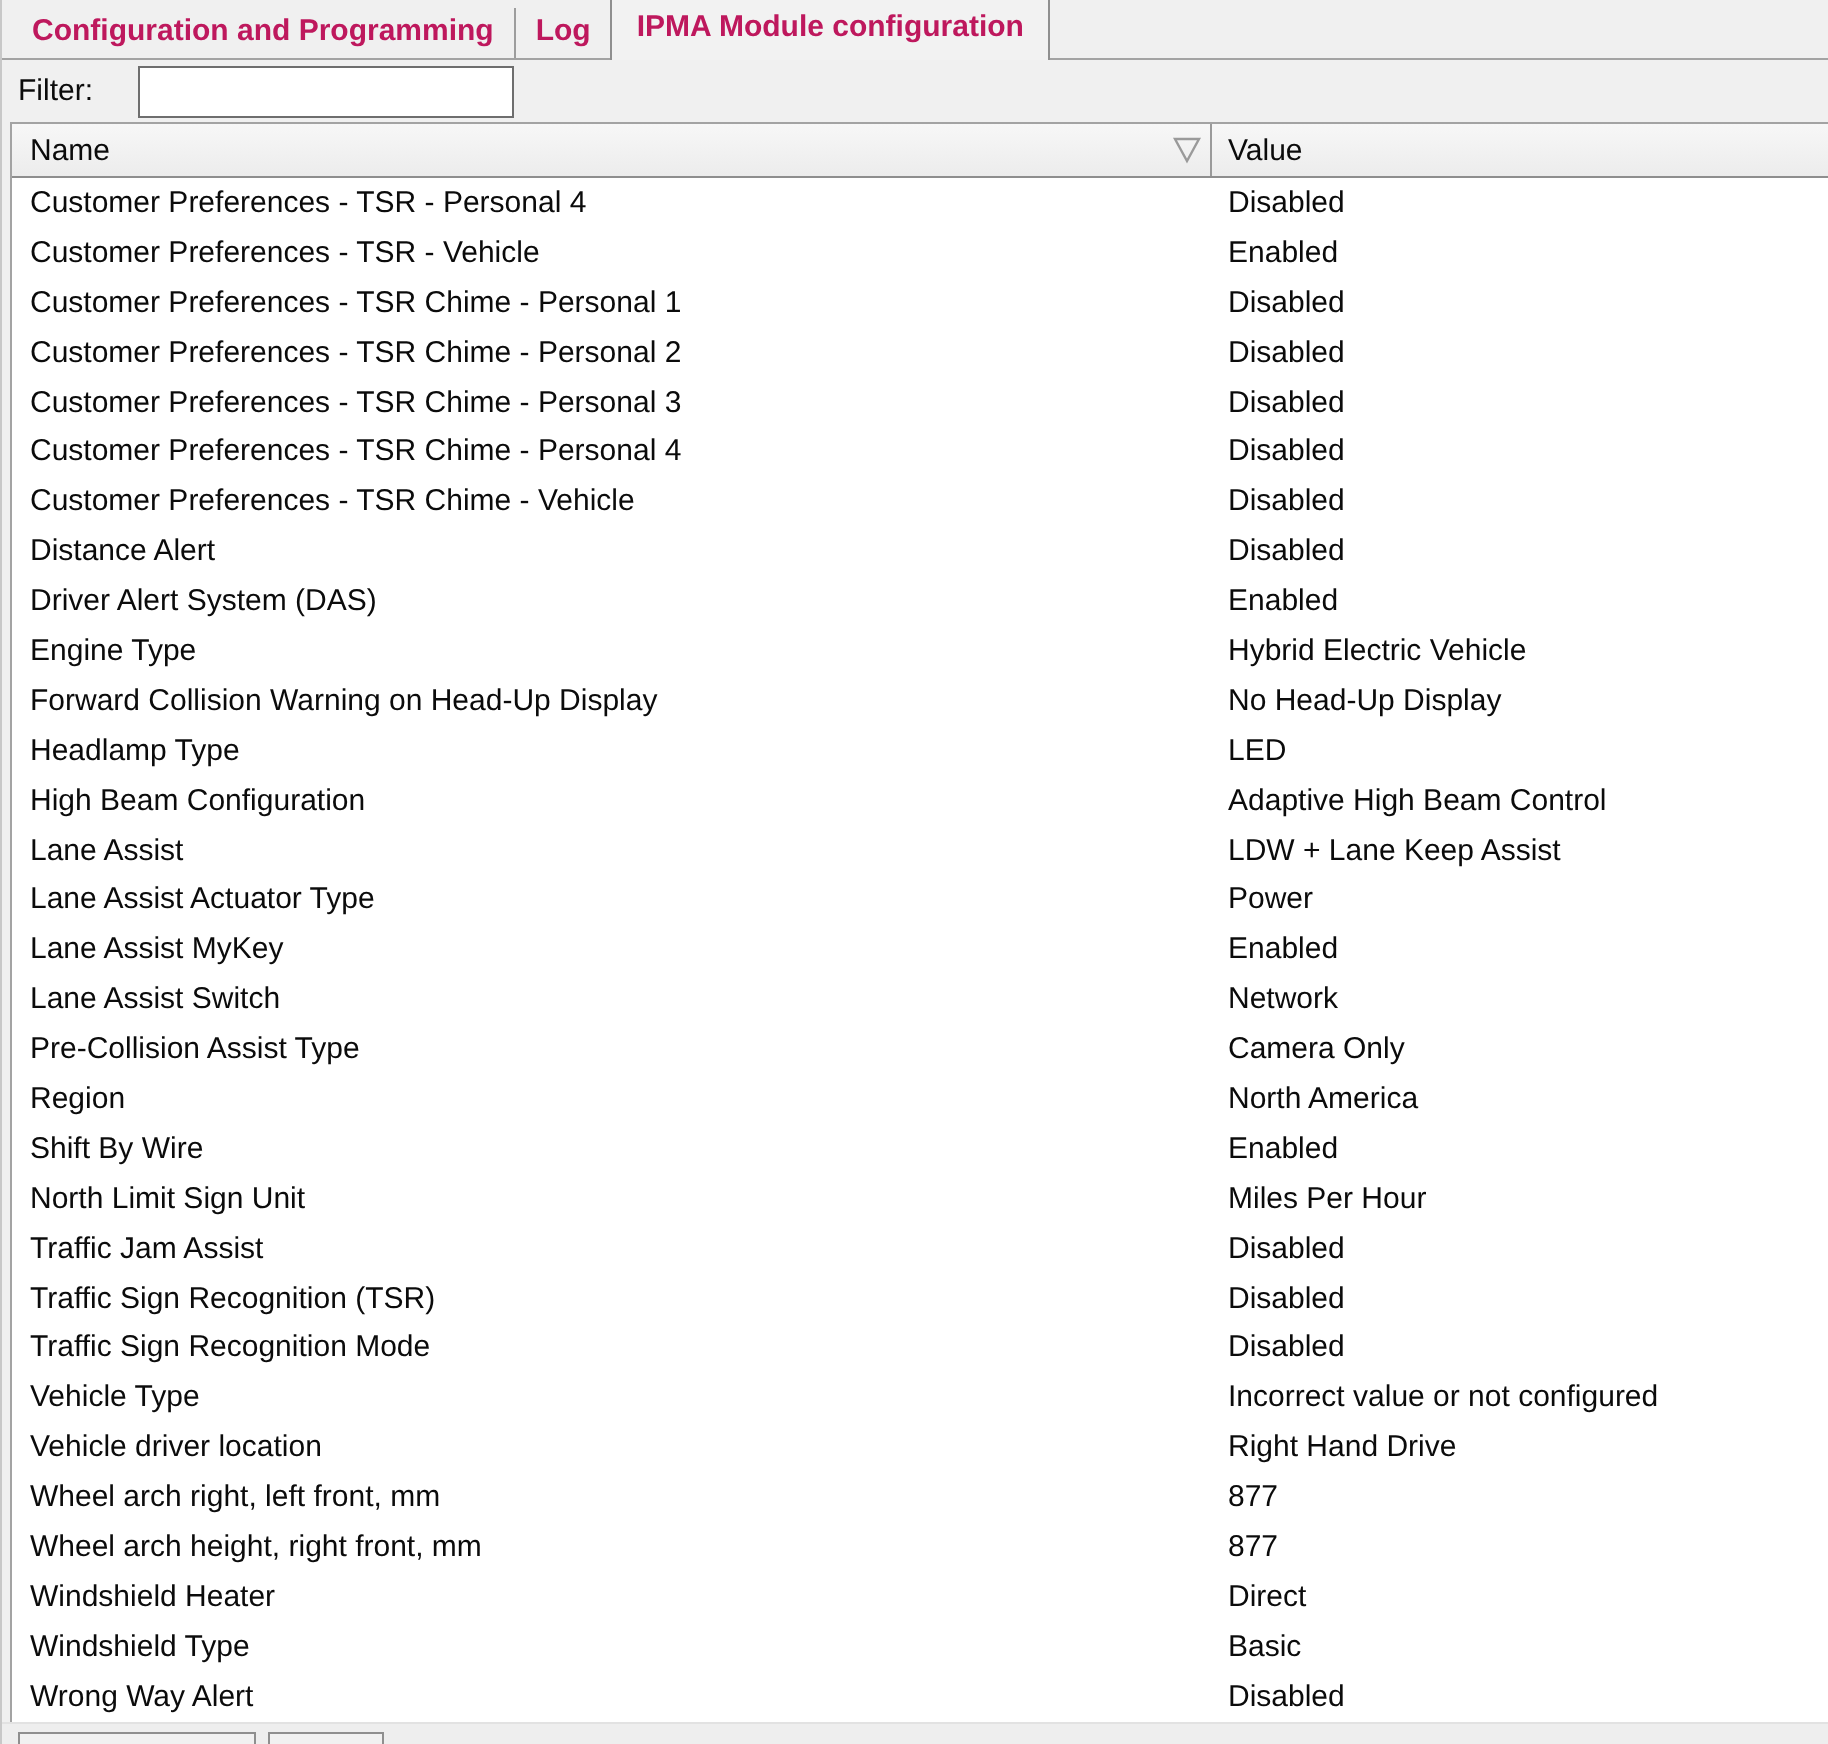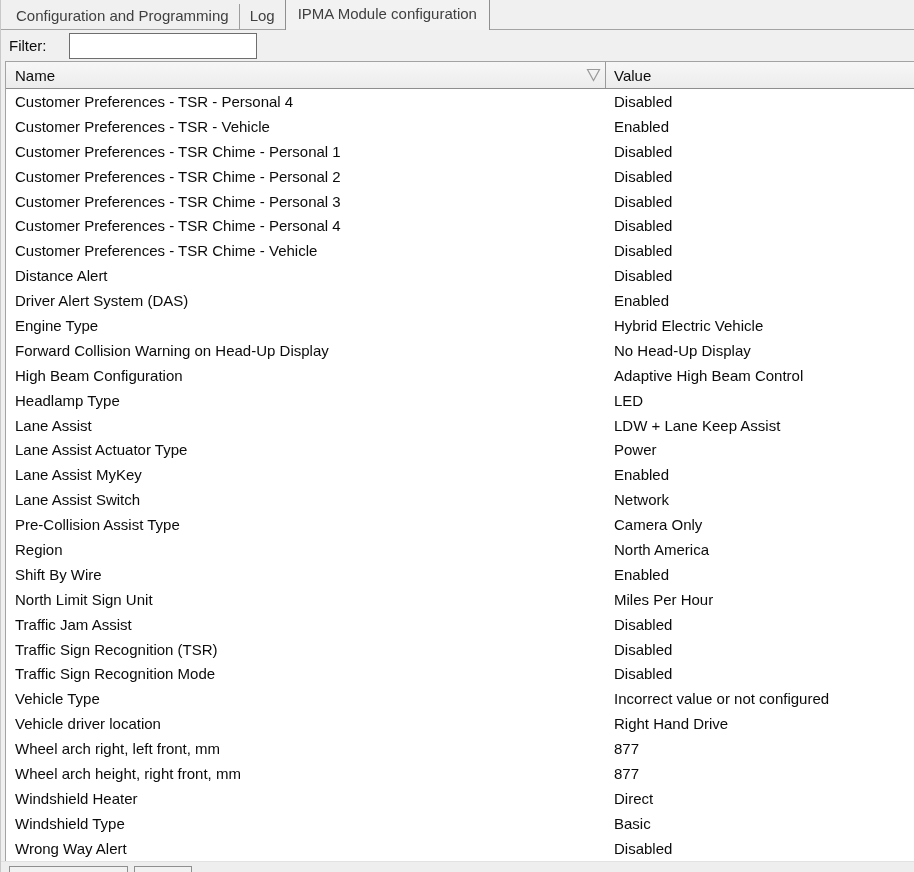--- a/index.html
+++ b/index.html
@@ -10,21 +10,21 @@
     font-family:"Liberation Sans","DejaVu Sans",sans-serif; font-size:15px;
     border-left:1px solid #c8c8c8;
   }
   
   .tabbar {
     height:30px; display:flex; align-items:flex-end;
     border-bottom:1px solid #a3a3a3; padding-left:5px; position:relative;
   }
   .tab {
     padding:3px 10px 5px 10px; white-space:nowrap; position:relative;
-    color:#404040; background:transparent;
+    color:#be185d; background:transparent;font-weight:bold;
   }
   .tab.sep { border-right:1px solid #9d9d9d; }
   .tab.active {
     background:#f2f2f2; border:1px solid #8f8f8f; border-bottom:none;
     margin-bottom:-1px; padding:6px 12px 8px 12px; z-index:2;
   }
   
   .filter-row { height:31px; display:flex; align-items:center; padding-left:8px; }
   .filter-label { margin-right:22px; }
   .filter-input {
@@ -140,27 +140,27 @@
     <div class="cell-name">Engine Type</div>
     <div class="cell-value">Hybrid Electric Vehicle</div>
   </div>
 
   <div class="grid-row">
     <div class="cell-name">Forward Collision Warning on Head-Up Display</div>
     <div class="cell-value">No Head-Up Display</div>
   </div>
 
   <div class="grid-row">
+    <div class="cell-name">Headlamp Type</div>
+    <div class="cell-value">LED</div>
+  </div>
+
+  <div class="grid-row">
     <div class="cell-name">High Beam Configuration</div>
     <div class="cell-value">Adaptive High Beam Control</div>
-  </div>
-
-  <div class="grid-row">
-    <div class="cell-name">Headlamp Type</div>
-    <div class="cell-value">LED</div>
   </div>
 
   <div class="grid-row">
     <div class="cell-name">Lane Assist</div>
     <div class="cell-value">LDW + Lane Keep Assist</div>
   </div>
 
   <div class="grid-row">
     <div class="cell-name">Lane Assist Actuator Type</div>
     <div class="cell-value">Power</div>

